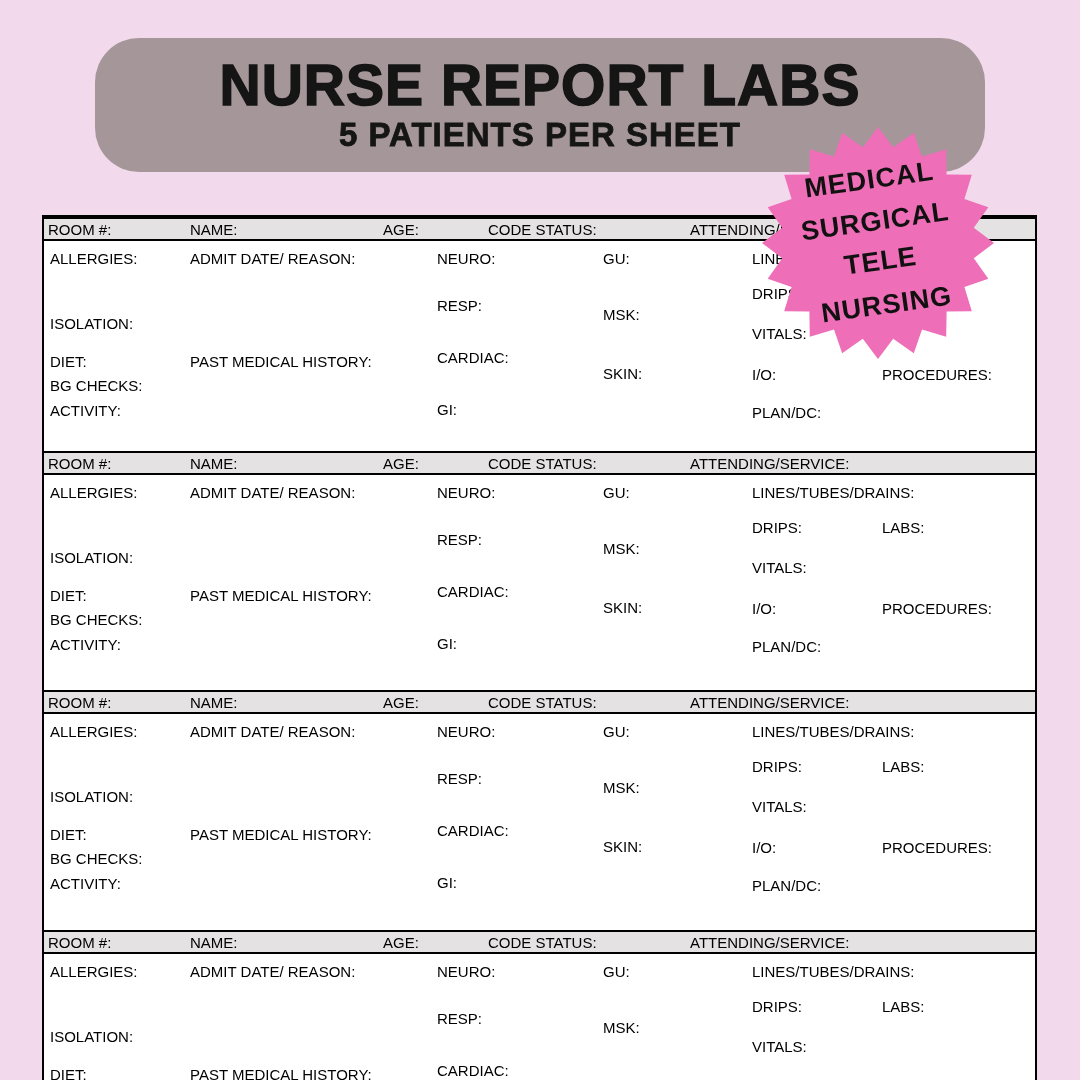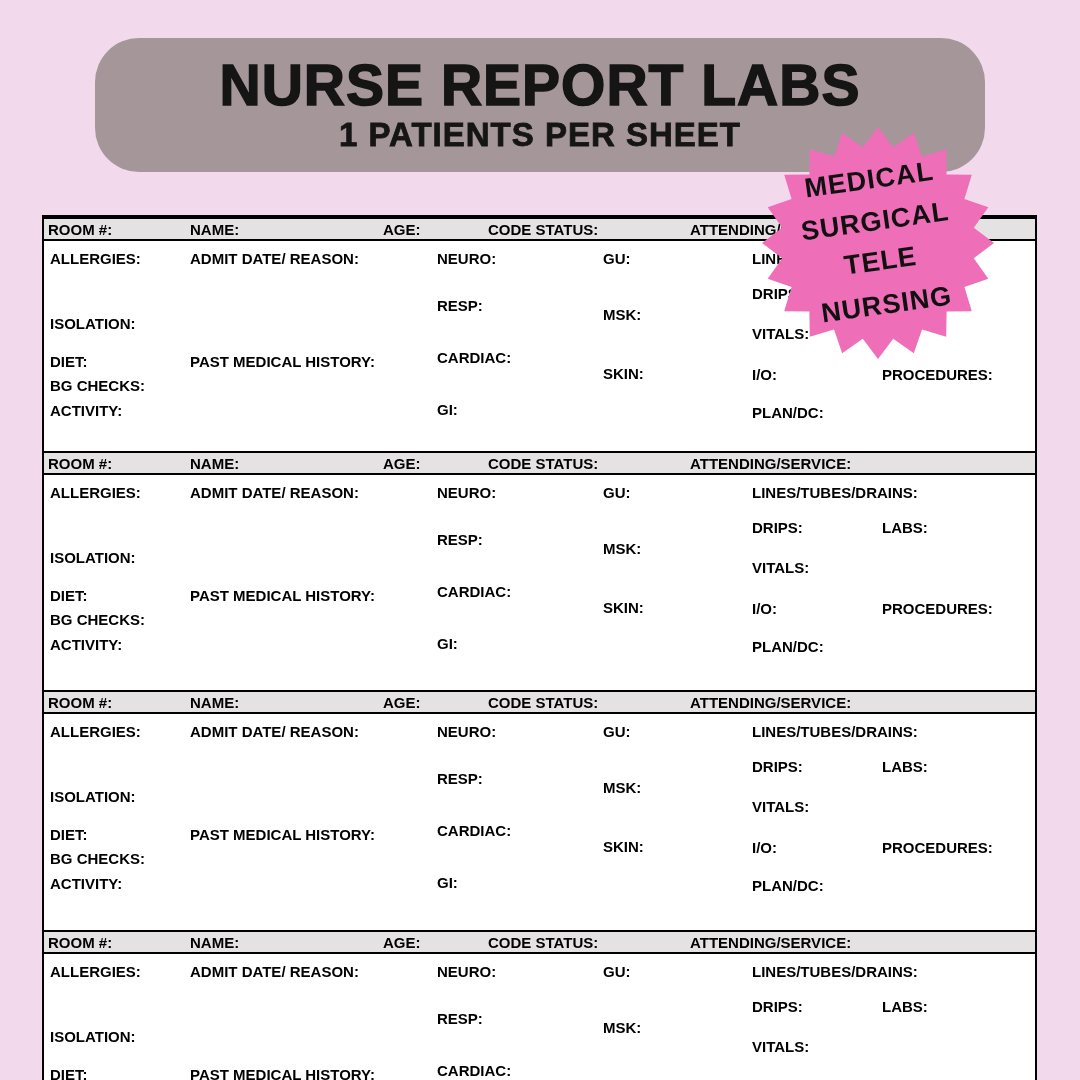--- a/index.html
+++ b/index.html
@@ -25,42 +25,42 @@
   }
   .banner .subtitle {
     font-size:33px; font-weight:bold; color:#151515; letter-spacing:1px;
     -webkit-text-stroke:0.8px #151515; white-space:nowrap;
   }
   
   .paper {
     position:absolute; left:42px; top:215px; width:995px; height:900px;
     background:#ffffff; border:2px solid #000; z-index:2;
   }
-  .block { position:absolute; left:0; width:991px; height:239px;font-weight:bold; }
+  .block { position:absolute; left:0; width:991px; height:239px; }
   .bar {
     position:absolute; left:0; top:0; width:100%; height:24px;
     background:var(--bar-bg, #e4e2e3);
     border-top:2px solid #000; border-bottom:2px solid #000;
   }
   .hl { position:absolute; top:2px; font-size:15px; white-space:nowrap; }
   .fl { position:absolute; font-size:15px; white-space:nowrap; }
   
   .badge { position:absolute; left:753px; top:118px; width:250px; height:250px; z-index:5; }
   .badge text {
     font-family:"Liberation Sans", sans-serif;
     font-weight:bold; font-size:27px; letter-spacing:1px; fill:#111;
     text-anchor:middle;
   }
 </style>
 </head>
 <body>
 
 <div class="banner">
   <div class="title">NURSE REPORT LABS</div>
-  <div class="subtitle">1 PATIENTS PER SHEET</div>
+  <div class="subtitle">5 PATIENTS PER SHEET</div>
 </div>
 
 <div class="paper">
     <div class="block" style="top: 0px;">
     <div class="bar">
       <span class="hl" style="left:4px">ROOM #:</span>
       <span class="hl" style="left:146px">NAME:</span>
       <span class="hl" style="left:339px">AGE:</span>
       <span class="hl" style="left:444px">CODE STATUS:</span>
       <span class="hl" style="left:646px">ATTENDING/SERVICE:</span>

